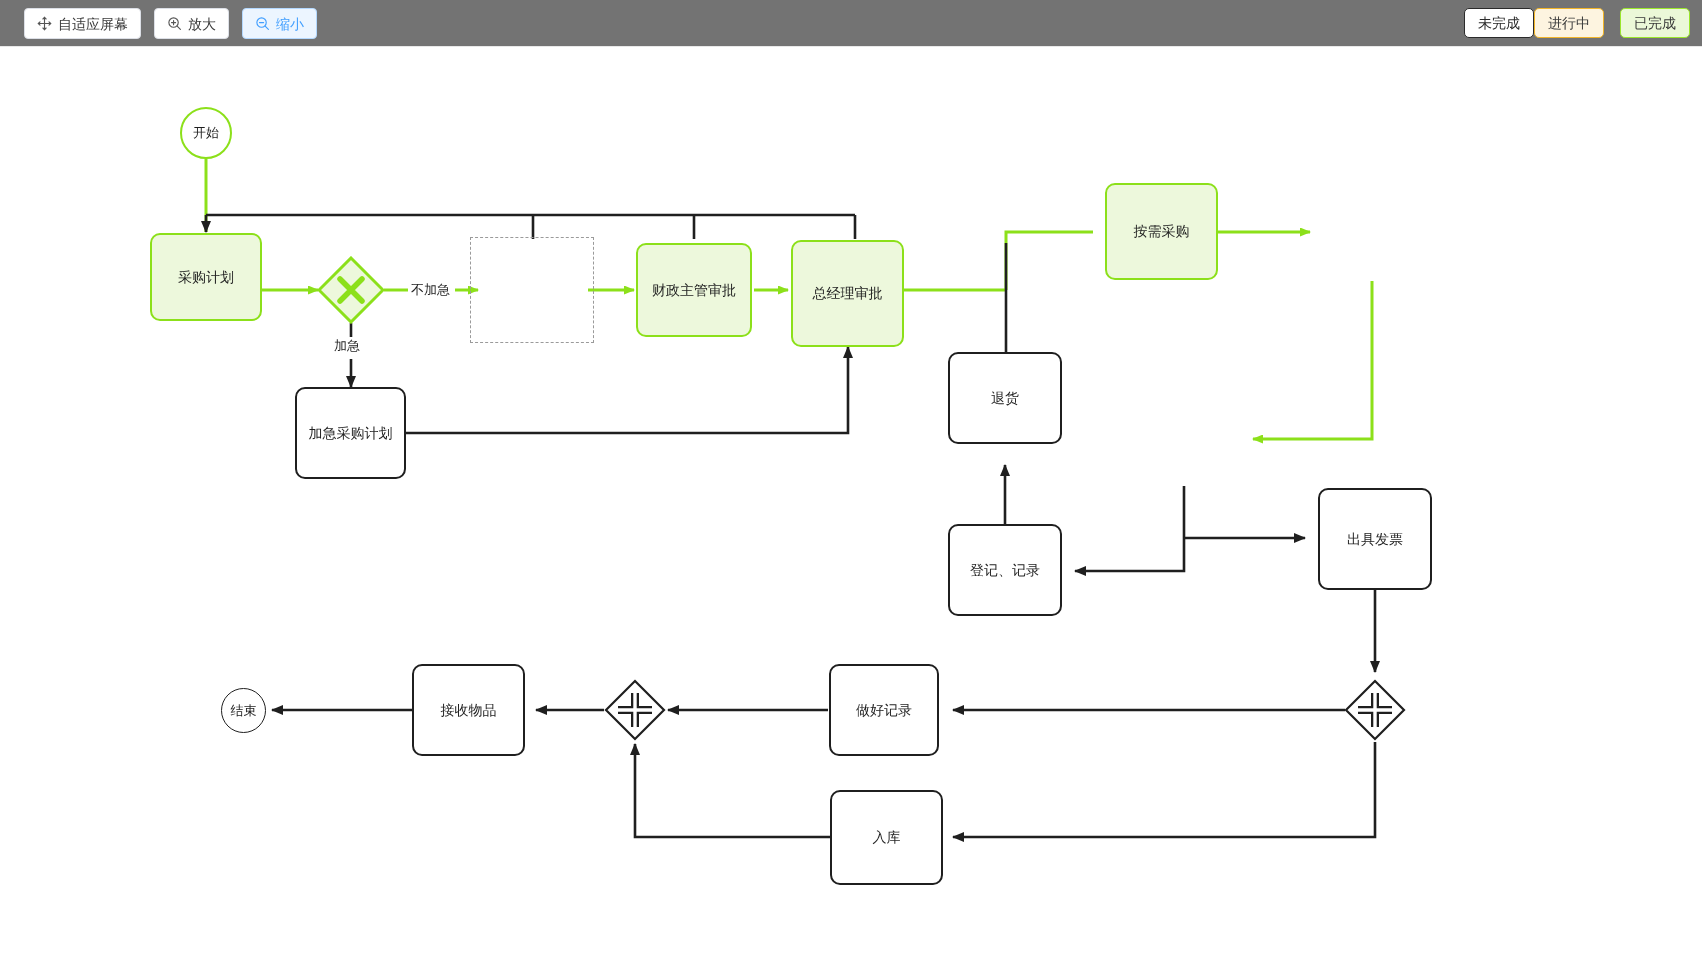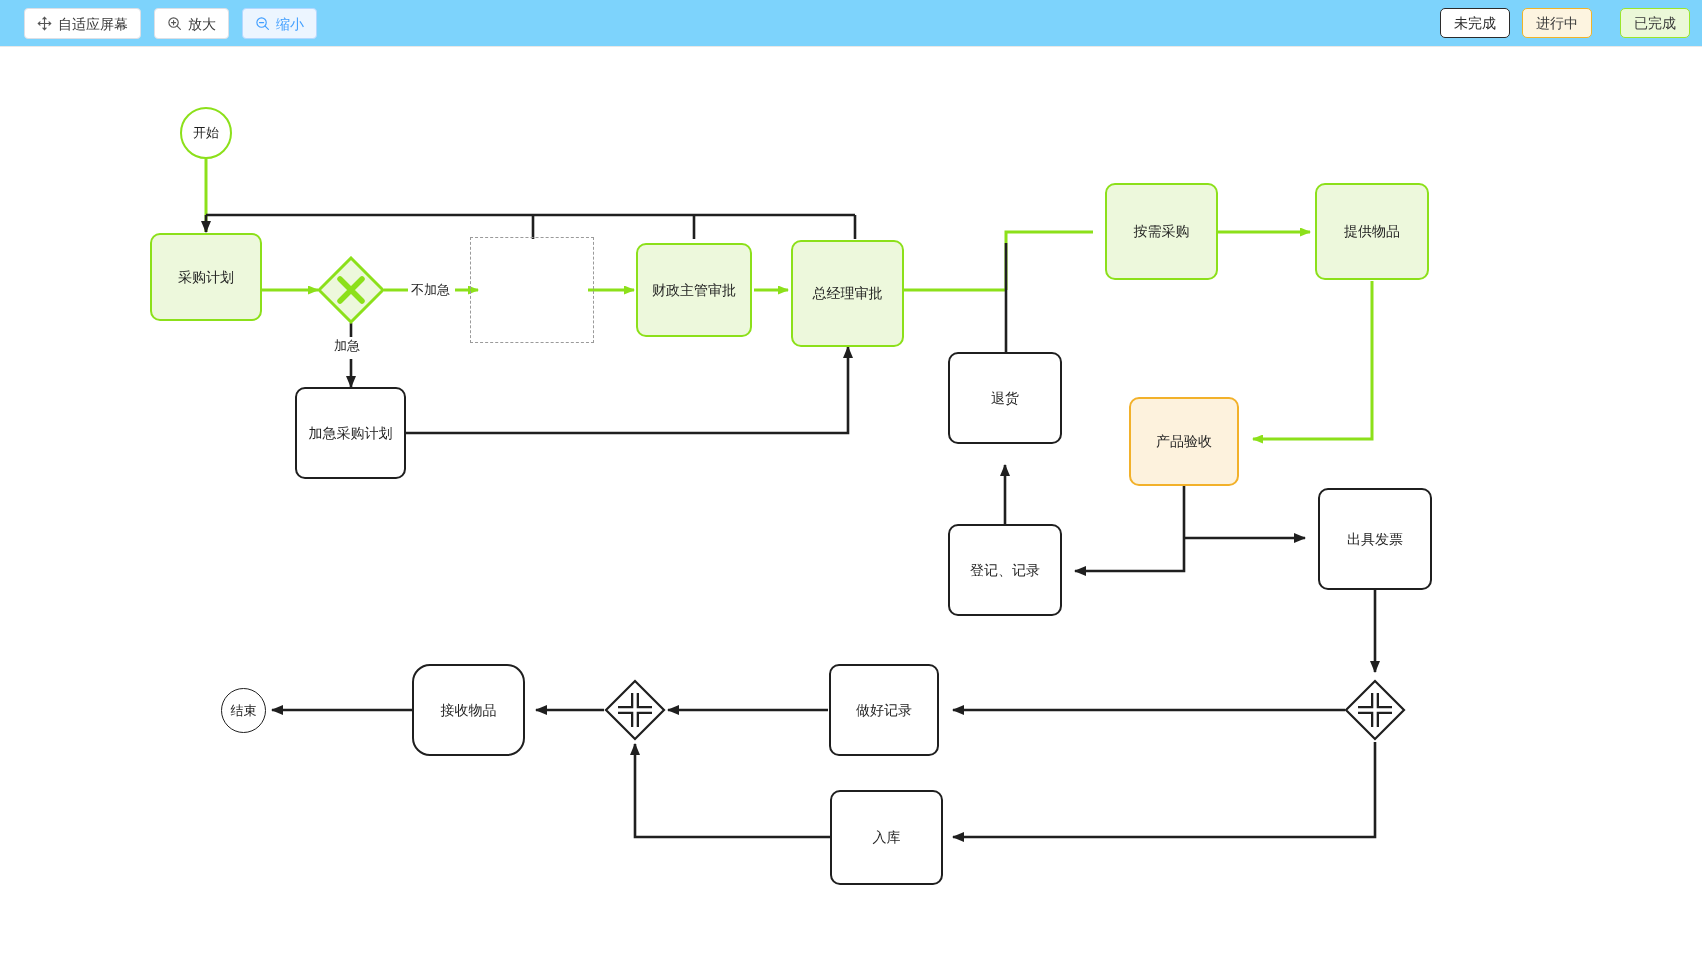--- a/index.html
+++ b/index.html
@@ -9,25 +9,25 @@
     background: #ffffff;
     font-family: "Liberation Sans", "DejaVu Sans", sans-serif;
     overflow: hidden;
   }
   #app { position: relative; width: 1702px; height: 966px; background: #fff; }
 
   
   .toolbar {
     position: absolute; left: 0; top: 0;
     width: 1702px; height: 47px;
-    background: #7dd3fc;
+    background: #737373;
     border-bottom: 1px solid #e8e8e8;
   }
   .tb-left { position: absolute; left: 24px; top: 8px; display: flex; gap: 13px; align-items: center; }
-  .tb-right { position: absolute; right: 12px; top: 8px; display: flex; gap: 12px; align-items: center; }
+  .tb-right { position: absolute; right: 12px; top: 8px; display: flex; align-items: center; }
 
   .tb-btn {
     display: inline-flex; align-items: center; justify-content: center; gap: 6px;
     height: 31px; padding: 0 12px;
     border: 1px solid #dcdfe6; border-radius: 4px;
     background: #ffffff; color: #3a3a3a;
     font-size: 14px; line-height: 1; cursor: pointer; white-space: nowrap;
   }
   .tb-btn.active {
     background: #ecf5ff; border-color: #b3d8ff; color: #409eff;
@@ -226,27 +226,21 @@
     </div>
 
     <div class="node task state-done" style="left:1105px; top:136px; width:113px; height:97px;">
       <span>按需采购</span>
     </div>
 
     <div class="node task state-done" style="left:791px; top:193px; width:113px; height:107px;">
       <span>总经理审批</span>
     </div>
 
-    <div class="node task state-done" style="left:1315px; top:136px; width:114px; height:97px;">
-      <span>提供物品</span>
-    </div>
-
-    <div class="node task state-doing" style="left:1129px; top:350px; width:110px; height:89px;">
-      <span>产品验收</span>
-    </div>
+
 
     <div class="node task state-todo" style="left:948px; top:305px; width:114px; height:92px;">
       <span>退货</span>
     </div>
 
     <div class="node task state-todo" style="left:948px; top:477px; width:114px; height:92px;">
       <span>登记、记录</span>
     </div>
 
     <div class="node task state-todo" style="left:1318px; top:441px; width:114px; height:102px;">
@@ -270,21 +264,21 @@
     </div>
 
     <div class="node gw" style="left:604px; top:632px; width:62px; height:62px;">
       <svg width="62" height="62" viewBox="0 0 62 62">
         <path d="M31 2 L60 31 L31 60 L2 31 Z" fill="#ffffff" stroke="#1f1f1f" stroke-width="2.2"></path>
         <path d="M31 14 L31 48 M14 31 L48 31" stroke="#1f1f1f" stroke-width="8" stroke-linejoin="miter"></path>
         <path d="M31 14 L31 48 M14 31 L48 31" stroke="#ffffff" stroke-width="3.4"></path>
       </svg>
     </div>
 
-    <div class="node task state-todo" style="left:412px; top:617px; width:113px; height:92px;border-radius:18px;">
+    <div class="node task state-todo" style="left:412px; top:617px; width:113px; height:92px;">
       <span>接收物品</span>
     </div>
 
     <div class="node evt state-todo" style="left:221px; top:641px; width:45px; height:45px;">
       <span>结束</span>
     </div>
 
     <div class="edge-label" style="left:409px; top:236px;">不加急</div>
     <div class="edge-label" style="left:332px; top:292px;">加急</div>
 

